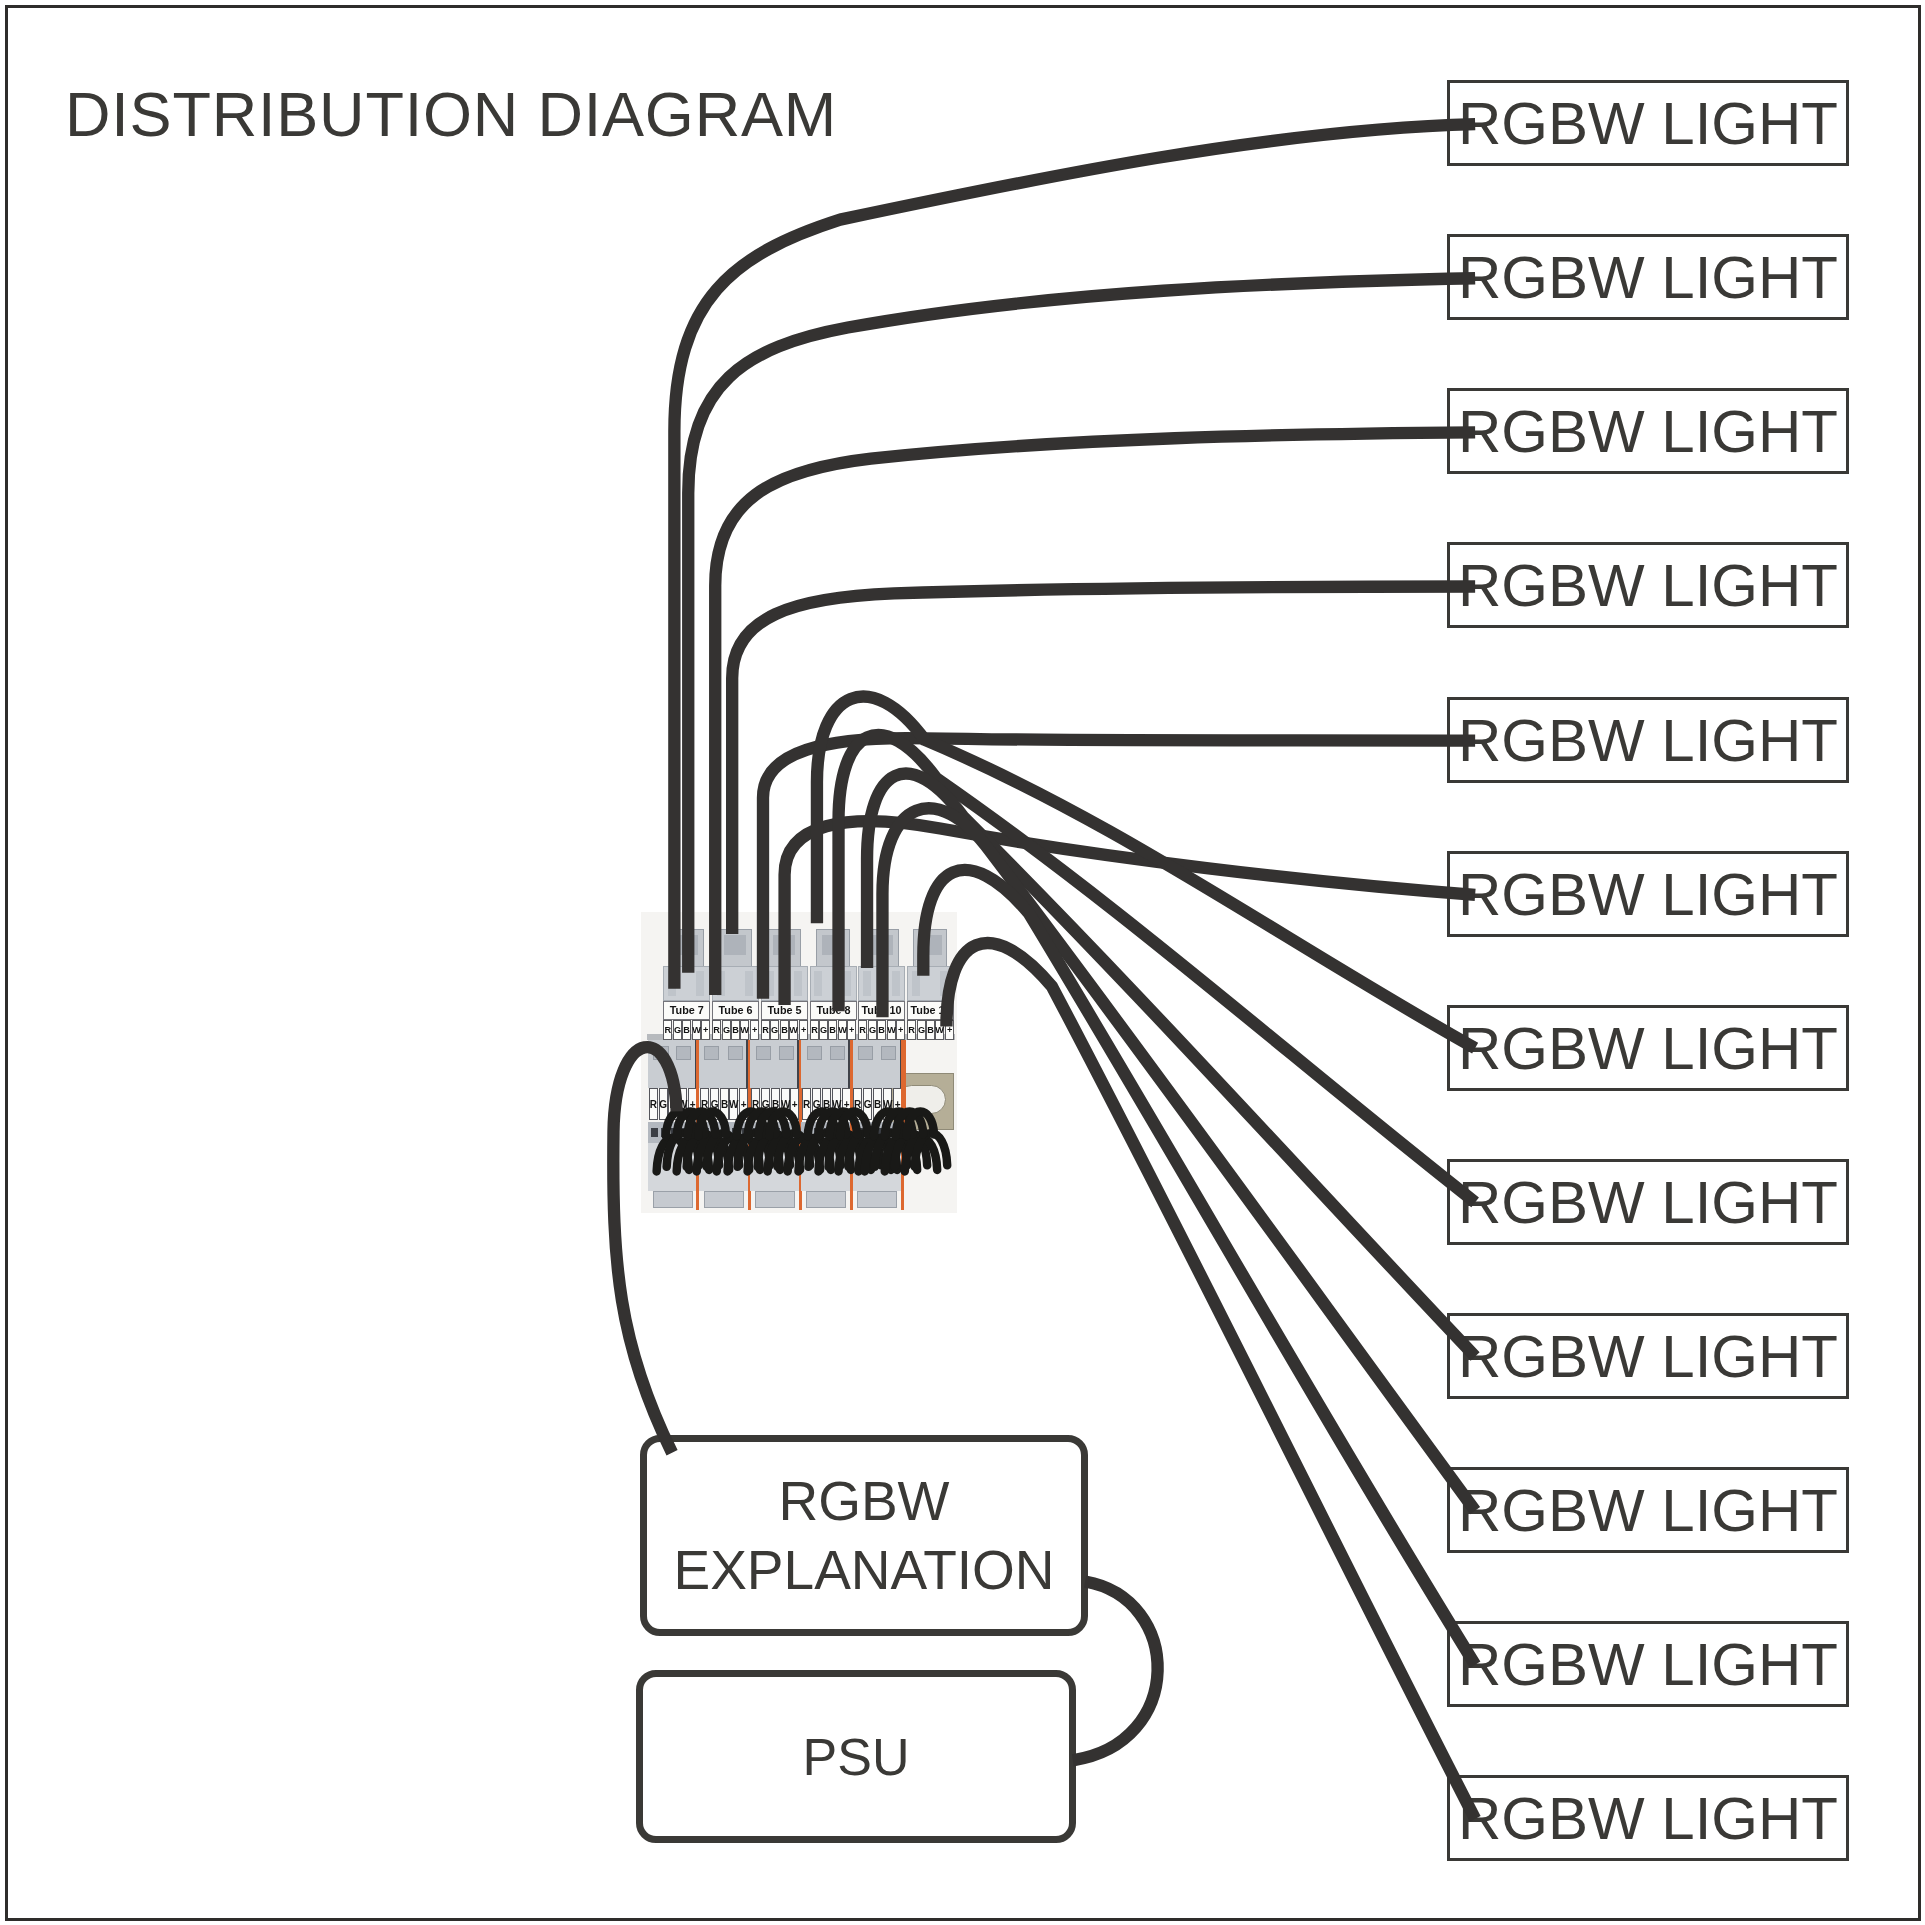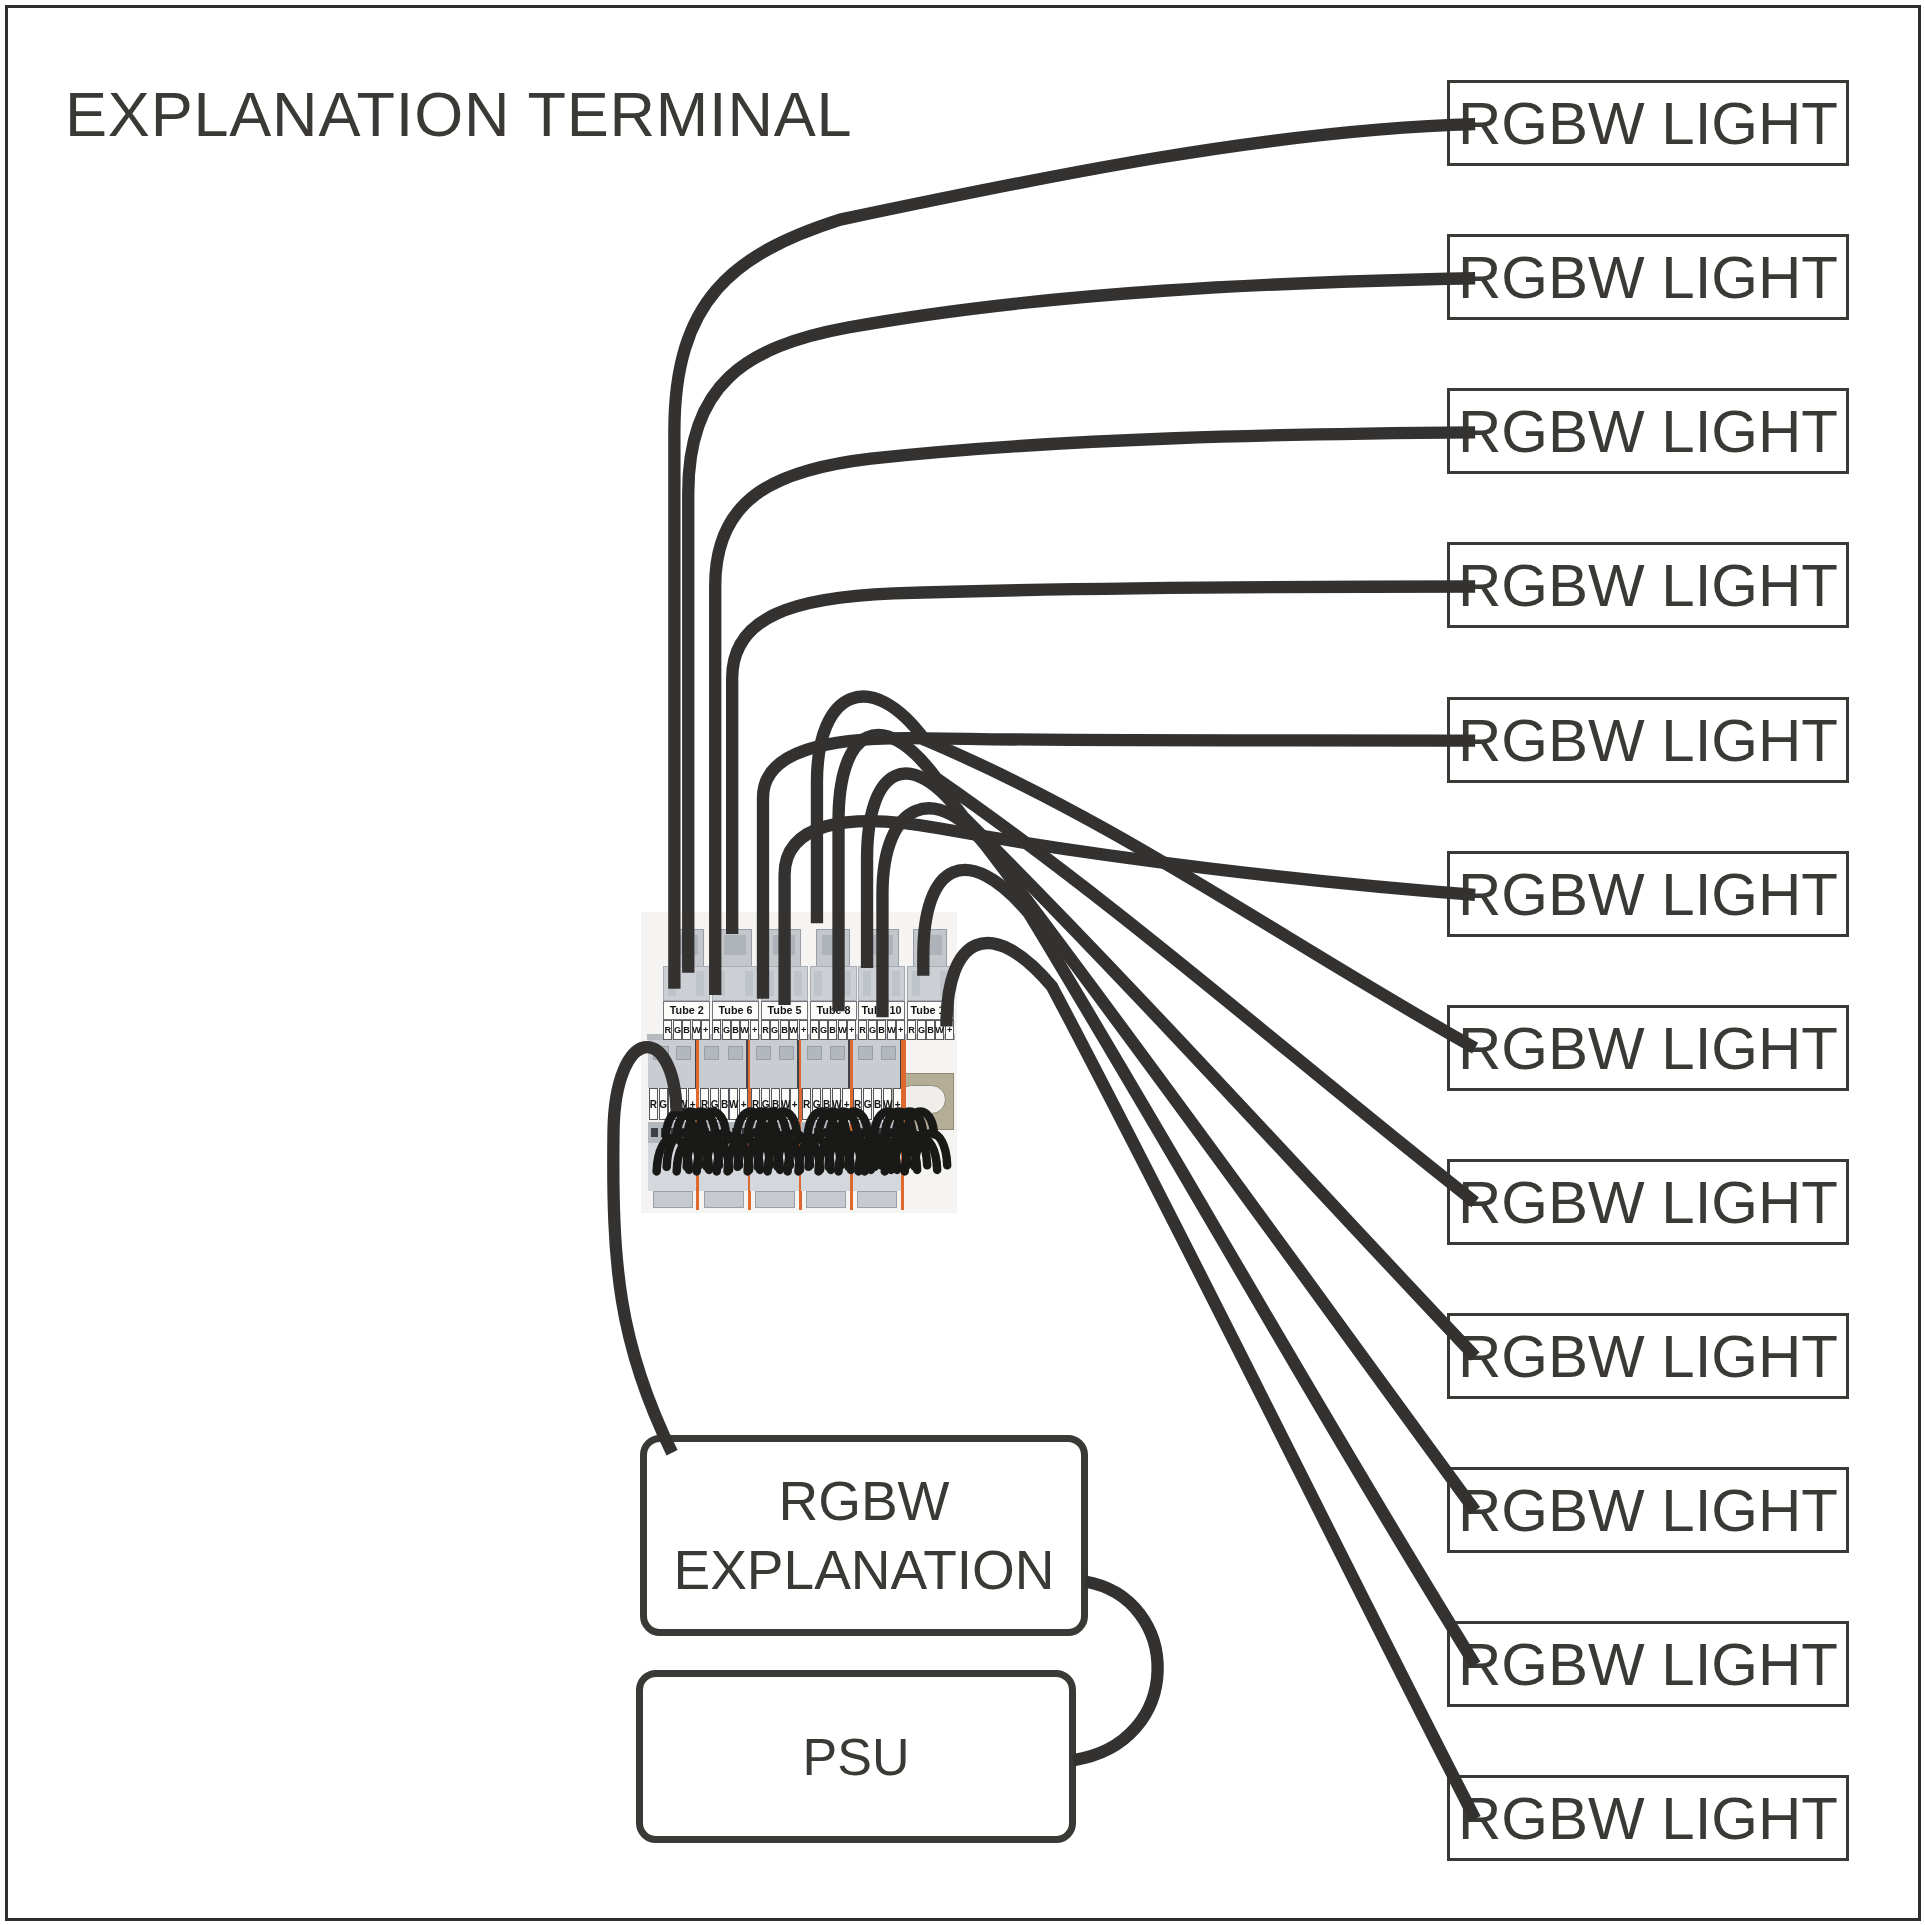--- a/index.html
+++ b/index.html
@@ -27,21 +27,21 @@
   .jumper{fill:none;stroke-width:11;stroke-linecap:round;}
 </style>
 </head>
 <body>
 
 <div class="canvas" style="--bg: #ffffff; --border: #2e2d2b; --ink: #3a3936;">
 
   <div class="page-border"></div>
 
   <div class="title">
-    <div>EXPLANATION TERMINAL</div>
+    <div>DISTRIBUTION DIAGRAM</div>
   </div>
 
   <div id="lights">
       <div class="light-box" style="top: 80px;">
         <span>RGBW LIGHT</span>
       </div>
       <div class="light-box" style="top: 234px;">
         <span>RGBW LIGHT</span>
       </div>
       <div class="light-box" style="top: 388px;">
@@ -78,21 +78,21 @@
 
   <div id="terminal">
       <div style="left:245px;top:161px;width:68px;height:57px;background:#b5ae97;border:1.5px solid #8f8a77;"></div>
       <div style="left:256px;top:173px;width:49px;height:29px;background:#efeeea;border:1.5px solid #8f8a77;border-radius:14.6px;"></div>
       <div style="left:6.2px;top:122px;width:308px;height:6.2px;background:#8e939b;opacity:.6;"></div>
       <div style="left:28.5px;top:17px;width:34px;height:39px;background:#c3c7cc;border:1.5px solid #989ea6;"></div>
       <div style="left:35px;top:23px;width:21.6px;height:20px;background:#aeb3ba;"></div>
       <div style="left:22.3px;top:54px;width:47px;height:35px;background:#ccd0d5;border:0.8px solid #a7adb4;"></div>
       <div style="left:27px;top:59px;width:7.7px;height:25px;background:#bfc4ca;"></div>
       <div style="left:55px;top:59px;width:7.7px;height:25px;background:#bfc4ca;"></div>
-      <div style="left:22.3px;top:89px;width:47px;height:18.5px;background:#fbfbf9;border:0.8px solid #74747a;color:#141414;font-size:10.8px;font-weight:bold;display:flex;align-items:center;justify-content:center;">Tube 2</div>
+      <div style="left:22.3px;top:89px;width:47px;height:18.5px;background:#fbfbf9;border:0.8px solid #74747a;color:#141414;font-size:10.8px;font-weight:bold;display:flex;align-items:center;justify-content:center;">Tube 7</div>
       <div style="left:22.3px;top:108px;width:9.2px;height:20px;background:#fdfdfb;border:0.8px solid #5c5c60;color:#141414;font-size:9.2px;font-weight:bold;display:flex;align-items:center;justify-content:center;">R</div>
       <div style="left:32px;top:108px;width:9.2px;height:20px;background:#fdfdfb;border:0.8px solid #5c5c60;color:#141414;font-size:9.2px;font-weight:bold;display:flex;align-items:center;justify-content:center;">G</div>
       <div style="left:41px;top:108px;width:9.2px;height:20px;background:#fdfdfb;border:0.8px solid #5c5c60;color:#141414;font-size:9.2px;font-weight:bold;display:flex;align-items:center;justify-content:center;">B</div>
       <div style="left:51px;top:108px;width:9.2px;height:20px;background:#fdfdfb;border:0.8px solid #5c5c60;color:#141414;font-size:9.2px;font-weight:bold;display:flex;align-items:center;justify-content:center;">W</div>
       <div style="left:60px;top:108px;width:9.2px;height:20px;background:#fdfdfb;border:0.8px solid #5c5c60;color:#141414;font-size:9.2px;font-weight:bold;display:flex;align-items:center;justify-content:center;">+</div>
       <div style="left:77px;top:17px;width:34px;height:39px;background:#c3c7cc;border:1.5px solid #989ea6;"></div>
       <div style="left:83px;top:23px;width:21.6px;height:20px;background:#aeb3ba;"></div>
       <div style="left:71px;top:54px;width:47px;height:35px;background:#ccd0d5;border:0.8px solid #a7adb4;"></div>
       <div style="left:76px;top:59px;width:7.7px;height:25px;background:#bfc4ca;"></div>
       <div style="left:104px;top:59px;width:7.7px;height:25px;background:#bfc4ca;"></div>

